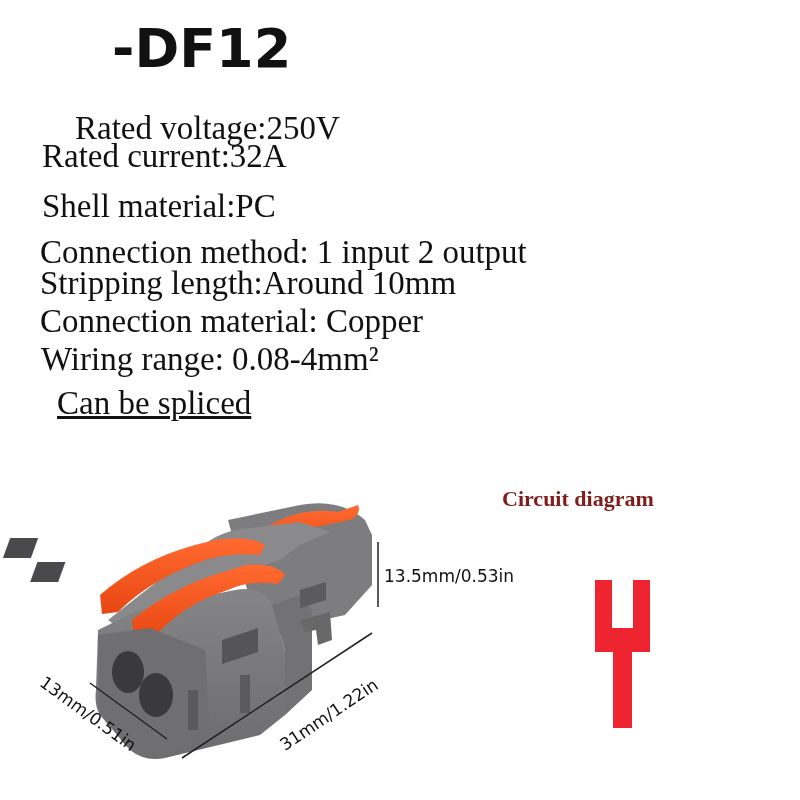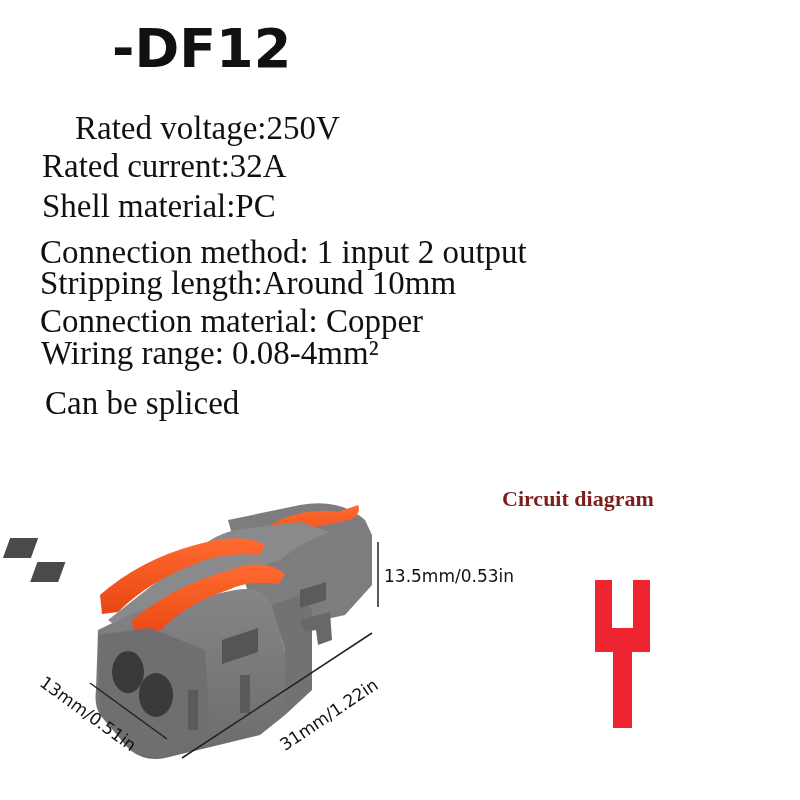--- a/index.html
+++ b/index.html
@@ -33,27 +33,27 @@
     }
     svg { position: absolute; left: 0; top: 0; }
   </style>
 </head>
 <body>
 
 <div class="title">-DF12</div>
 
 <div class="specs">
   <div class="spec-line" style="left:2px;top:4px;margin-left:33px;">Rated voltage:250V</div>
-  <div class="spec-line" style="left:2px;top:42px;">Rated current:32A</div>
+  <div class="spec-line" style="left:2px;top:32px;">Rated current:32A</div>
   <div class="spec-line" style="left:2px;top:82px;">Shell material:PC</div>
   <div class="spec-line" style="left:0px;top:128px;font-family:Liberation Serif, serif;">Connection method: 1 input 2 output</div>
   <div class="spec-line" style="left:0px;top:159px;">Stripping length:Around 10mm</div>
   <div class="spec-line" style="left:0px;top:197px;">Connection material: Copper</div>
-  <div class="spec-line" style="left:1px;top:229px;">Wiring range: 0.08-4mm²</div>
-  <div class="spec-line" style="left:5px;top:279px;">Can be spliced</div>
+  <div class="spec-line" style="left:1px;top:235px;">Wiring range: 0.08-4mm²</div>
+  <div class="spec-line" style="left:17px;top:279px;text-decoration:underline;">Can be spliced</div>
 </div>
 
 <svg width="800" height="800" viewBox="0 0 800 800">
   <defs>
     <linearGradient id="bodyGrad" x1="0" y1="0" x2="0" y2="1">
       <stop offset="0" stop-color="#858587"></stop>
       <stop offset="1" stop-color="#6c6c6e"></stop>
     </linearGradient>
     <linearGradient id="leverGrad" x1="0" y1="0" x2="0" y2="1">
       <stop offset="0" stop-color="#ff6a30"></stop>

